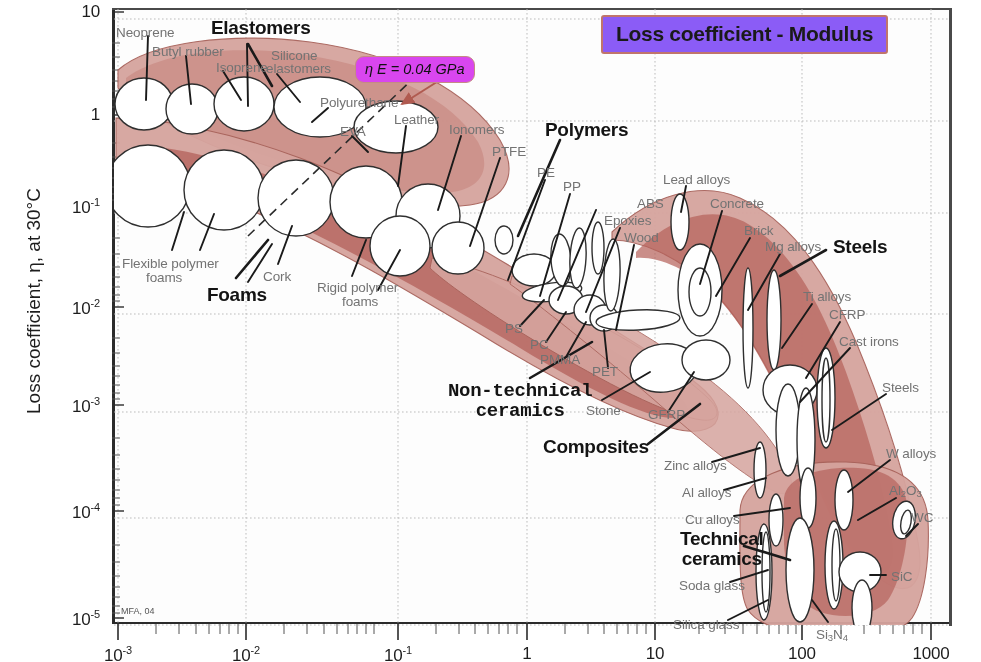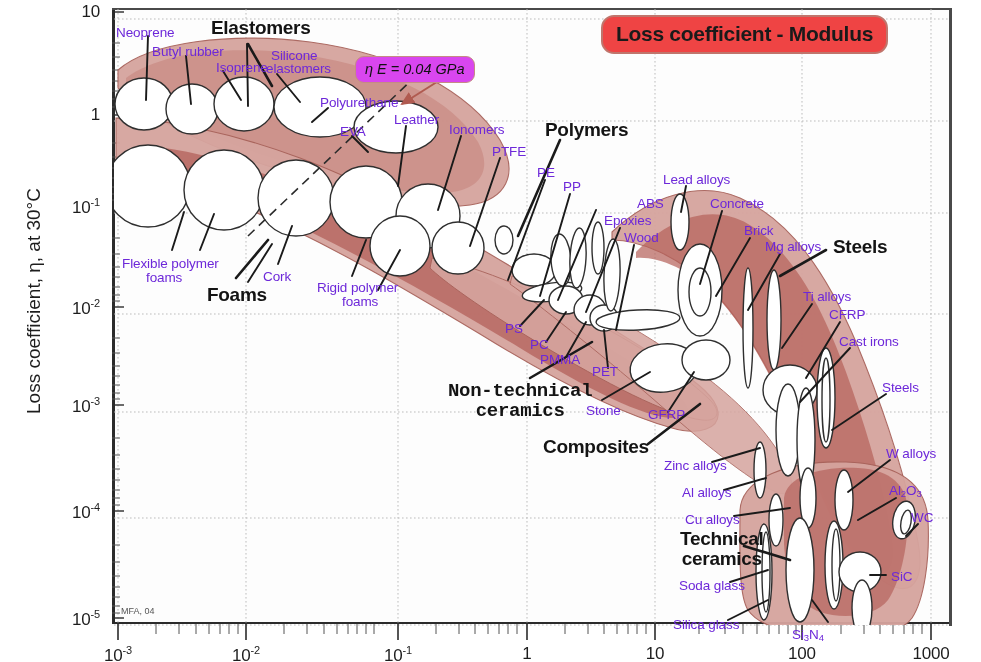--- a/index.html
+++ b/index.html
@@ -27,39 +27,39 @@
   .xtick{position:absolute;color:#1d1d1d;font-size:17px;text-align:center;
          width:70px;letter-spacing:-0.2px;}
   .xtick sup{font-size:11px;vertical-align:super;}
 
   #ylabel{position:absolute;left:-116px;top:290px;width:300px;
           transform:rotate(-90deg);transform-origin:center center;
           font-size:19px;color:#1d1d1d;text-align:center;white-space:nowrap;}
 
   
   #title-box{position:absolute;left:601px;top:15px;
-             border:2px solid #c0756c;background:#ef4444;
-             padding:5px 13px 6px 13px;border-radius:13px;}
+             border:2px solid #c0756c;background:#8b5cf6;
+             padding:5px 13px 6px 13px;border-radius:3px;}
   #title-box span{font-size:21px;font-weight:bold;color:#1a1a1a;
              letter-spacing:-0.3px;white-space:nowrap;}
 
   
   #guide-box{position:absolute;left:355px;top:56px;
              border:1.5px solid #c58b84;background:#d946ef;
              padding:3px 9px 4px 9px;border-radius:9px;}
   #guide-box span{font-size:14.5px;font-style:italic;color:#111;
              white-space:nowrap;}
 
   
   .fam{position:absolute;font-weight:bold;color:#141414;font-size:19px;
        white-space:nowrap;line-height:1.05;letter-spacing:-0.3px;}
   .fam.two{text-align:center;}
 
   
-  .mat{position:absolute;font-size:13.5px;color:#6d28d9;white-space:nowrap;
+  .mat{position:absolute;font-size:13.5px;color:#737373;white-space:nowrap;
        letter-spacing:-0.1px;line-height:1.08;}
   .mat sub{font-size:9.5px;vertical-align:baseline;position:relative;top:2px;}
 
   #watermark{position:absolute;left:121px;top:606px;font-size:9px;color:#555;}
 </style>
 </head>
 <body>
 
 <div id="root">
 
@@ -445,21 +445,21 @@
       <div class="mat" style="left: 744px; top: 224px;">Brick</div>
       <div class="mat" style="left: 765px; top: 240px;">Mg alloys</div>
       <div class="mat" style="left: 803px; top: 290px;">Ti alloys</div>
       <div class="mat" style="left: 829px; top: 308px;">CFRP</div>
       <div class="mat" style="left: 839px; top: 335px;">Cast irons</div>
       <div class="mat" style="left: 882px; top: 381px;">Steels</div>
       <div class="mat" style="left: 886px; top: 447px;">W alloys</div>
       <div class="mat" style="left: 889px; top: 484px;">Al<sub>2</sub>O<sub>3</sub></div>
       <div class="mat" style="left: 911px; top: 511px;">WC</div>
       <div class="mat" style="left: 891px; top: 570px;">SiC</div>
-      <div class="mat" style="left: 792px; top: 628px;">Si<sub>3</sub>N<sub>4</sub></div>
+      <div class="mat" style="left: 816px; top: 628px;">Si<sub>3</sub>N<sub>4</sub></div>
       <div class="mat" style="left: 122px; top: 257px;">Flexible polymer</div>
       <div class="mat" style="left: 146px; top: 271px;">foams</div>
       <div class="mat" style="left: 263px; top: 270px;">Cork</div>
       <div class="mat" style="left: 317px; top: 281px;">Rigid polymer</div>
       <div class="mat" style="left: 342px; top: 295px;">foams</div>
       <div class="mat" style="left: 505px; top: 322px;">PS</div>
       <div class="mat" style="left: 530px; top: 338px;">PC</div>
       <div class="mat" style="left: 540px; top: 353px;">PMMA</div>
       <div class="mat" style="left: 592px; top: 365px;">PET</div>
       <div class="mat" style="left: 586px; top: 404px;">Stone</div>

